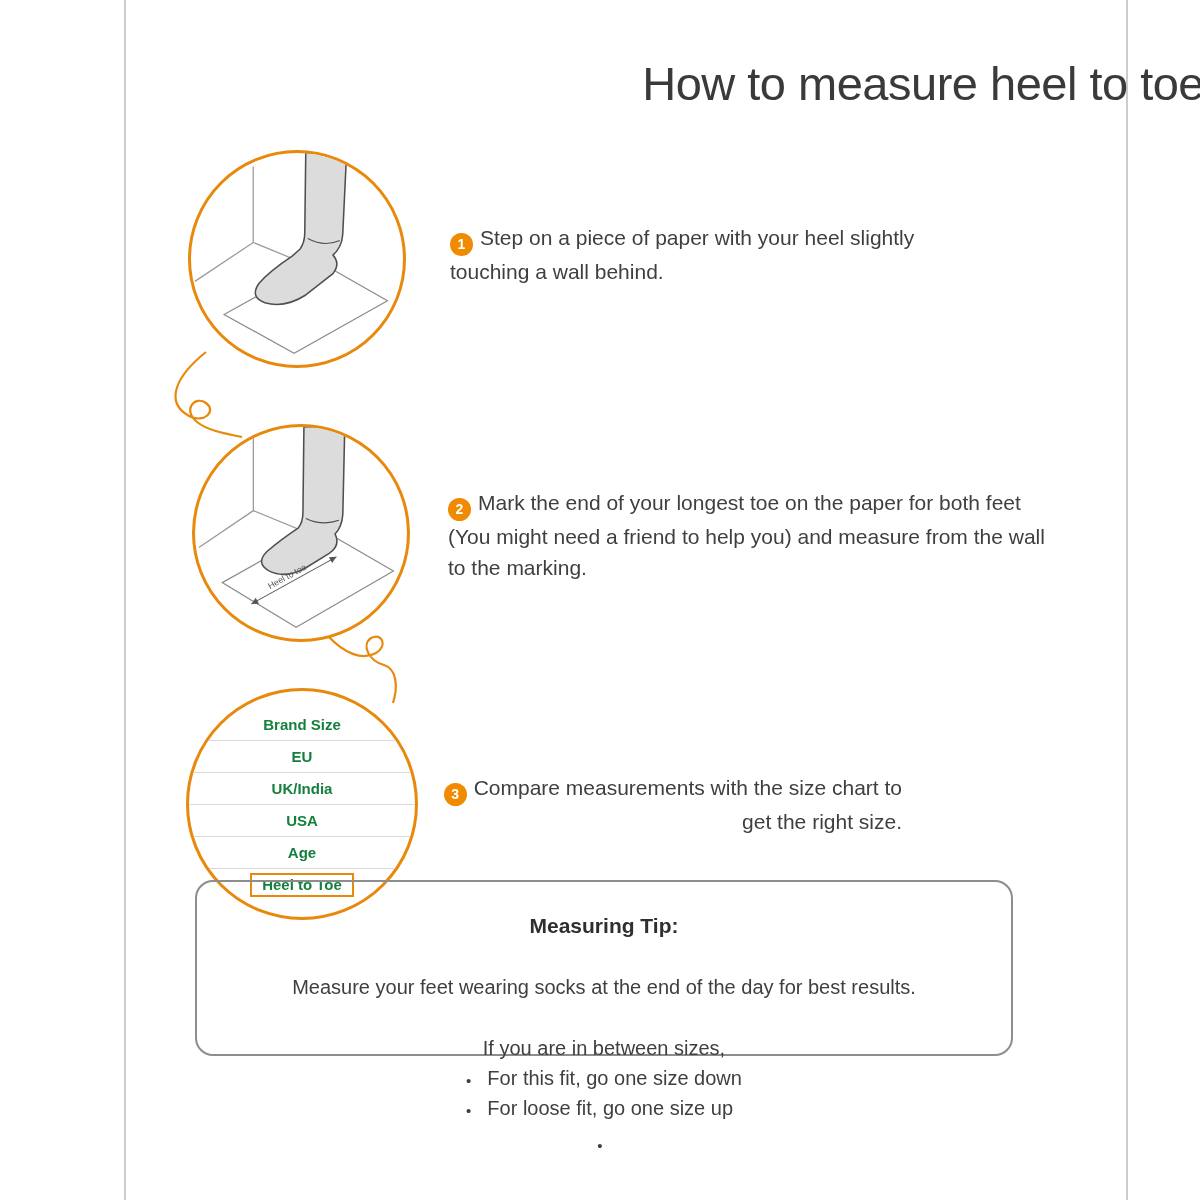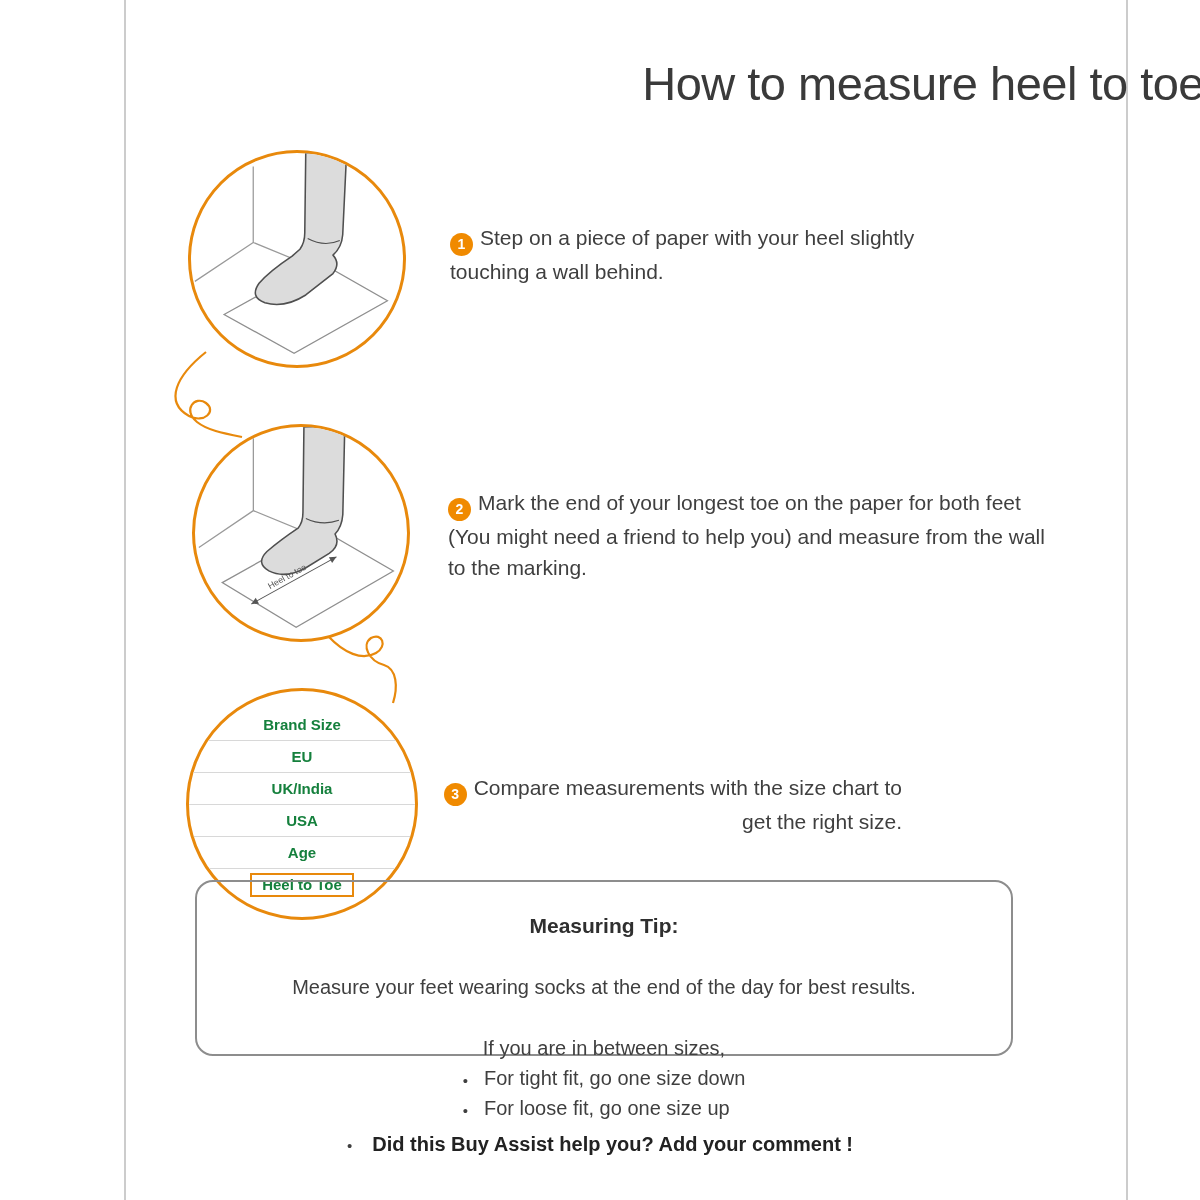--- a/index.html
+++ b/index.html
@@ -120,27 +120,26 @@
     <span class="badge">3</span><span>Compare measurements with the size chart to get the right size.</span>
   </div>
 
   <div class="tipbox">
     <div class="tip-title">Measuring Tip:</div>
     <div class="tip-line">Measure your feet wearing socks at the end of the day for best results.</div>
     <div class="tip-line">If you are in between sizes,</div>
     <div class="tip-bullets">
       <div class="tip-bullet">
         <span class="dot">•</span>
-        <span>For tight fit, go one size down</span>
+        <span>For this fit, go one size down</span>
       </div>
       <div class="tip-bullet">
         <span class="dot">•</span>
         <span>For loose fit, go one size up</span>
       </div>
     </div>
   </div>
 
   <div class="footer">
     <span class="dot">•</span>
-    <span>Did this Buy Assist help you? Add your comment !</span>
   </div>
 
 </div>
 
 </body></html>

